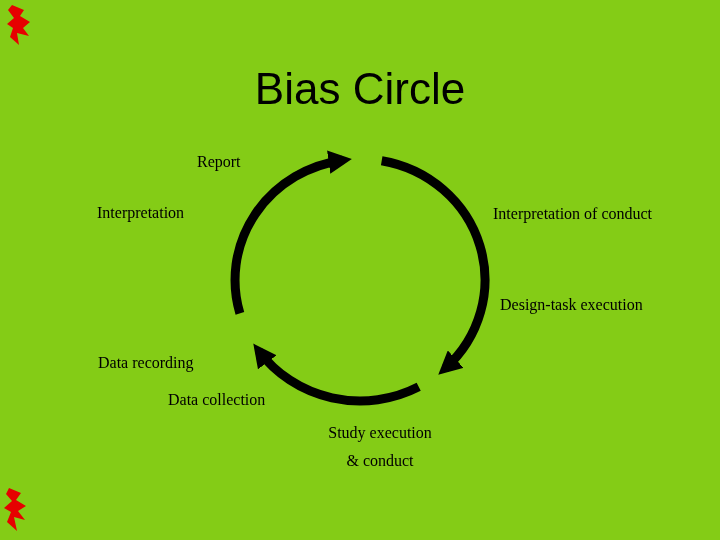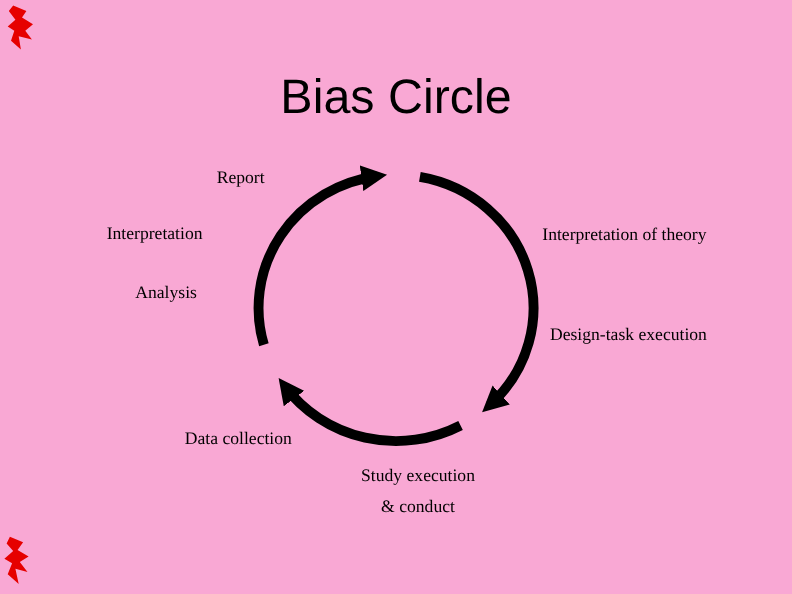--- a/index.html
+++ b/index.html
@@ -1,17 +1,17 @@
 <!DOCTYPE html>
 <html><head>
 <meta charset="utf-8">
 <style>
   html,body{margin:0;padding:0;background:#ffffff;}
   .slide{
-    position:relative;width:720px;height:540px;background:#f9a8d4;overflow:hidden;
+    position:relative;width:720px;height:540px;background:#84cc16;overflow:hidden;
     font-family:"Liberation Serif","DejaVu Serif",serif;color:#000;
   }
   .title{
     position:absolute;left:0;top:63px;width:100%;text-align:center;
     font-family:"Liberation Sans","DejaVu Sans",sans-serif;
     font-size:44px;line-height:1.2;font-weight:400;color:#000;white-space:nowrap;
   }
   .lbl{
     position:absolute;font-size:16px;line-height:1.2;color:#000;white-space:nowrap;
   }
@@ -44,20 +44,20 @@
 
     <path d="M 239.9 313.4 A 125 121 0 0 1 342.6 160.2" fill="none" stroke="#000" stroke-width="9" marker-end="url(#arrowhead)"></path>
 
     <path d="M 381.7 160.8 A 125 121 0 0 1 445.2 368.5" fill="none" stroke="#000" stroke-width="9" marker-end="url(#arrowhead)"></path>
 
     <path d="M 418.7 386.8 A 125 121 0 0 1 258.9 351.1" fill="none" stroke="#000" stroke-width="9" marker-end="url(#arrowhead)"></path>
   </svg>
 
   <div class="lbl" style="left:197px;top:152px">Report</div>
   <div class="lbl" style="left:97px;top:203px">Interpretation</div>
-  <div class="lbl" style="left:493px;top:204px">Interpretation of theory</div>
-  <div class="lbl" style="left:123px;top:257px">Analysis</div>
+  <div class="lbl" style="left:493px;top:204px">Interpretation of conduct</div>
   <div class="lbl" style="left:500px;top:295px">Design-task execution</div>
+  <div class="lbl" style="left:98px;top:353px">Data recording</div>
   <div class="lbl" style="left:168px;top:390px">Data collection</div>
   <div class="lbl centered" style="left:380px;top:423px">Study execution</div>
   <div class="lbl centered" style="left:380px;top:451px">&amp; conduct</div>
 
 </div>
 
 </body></html>

